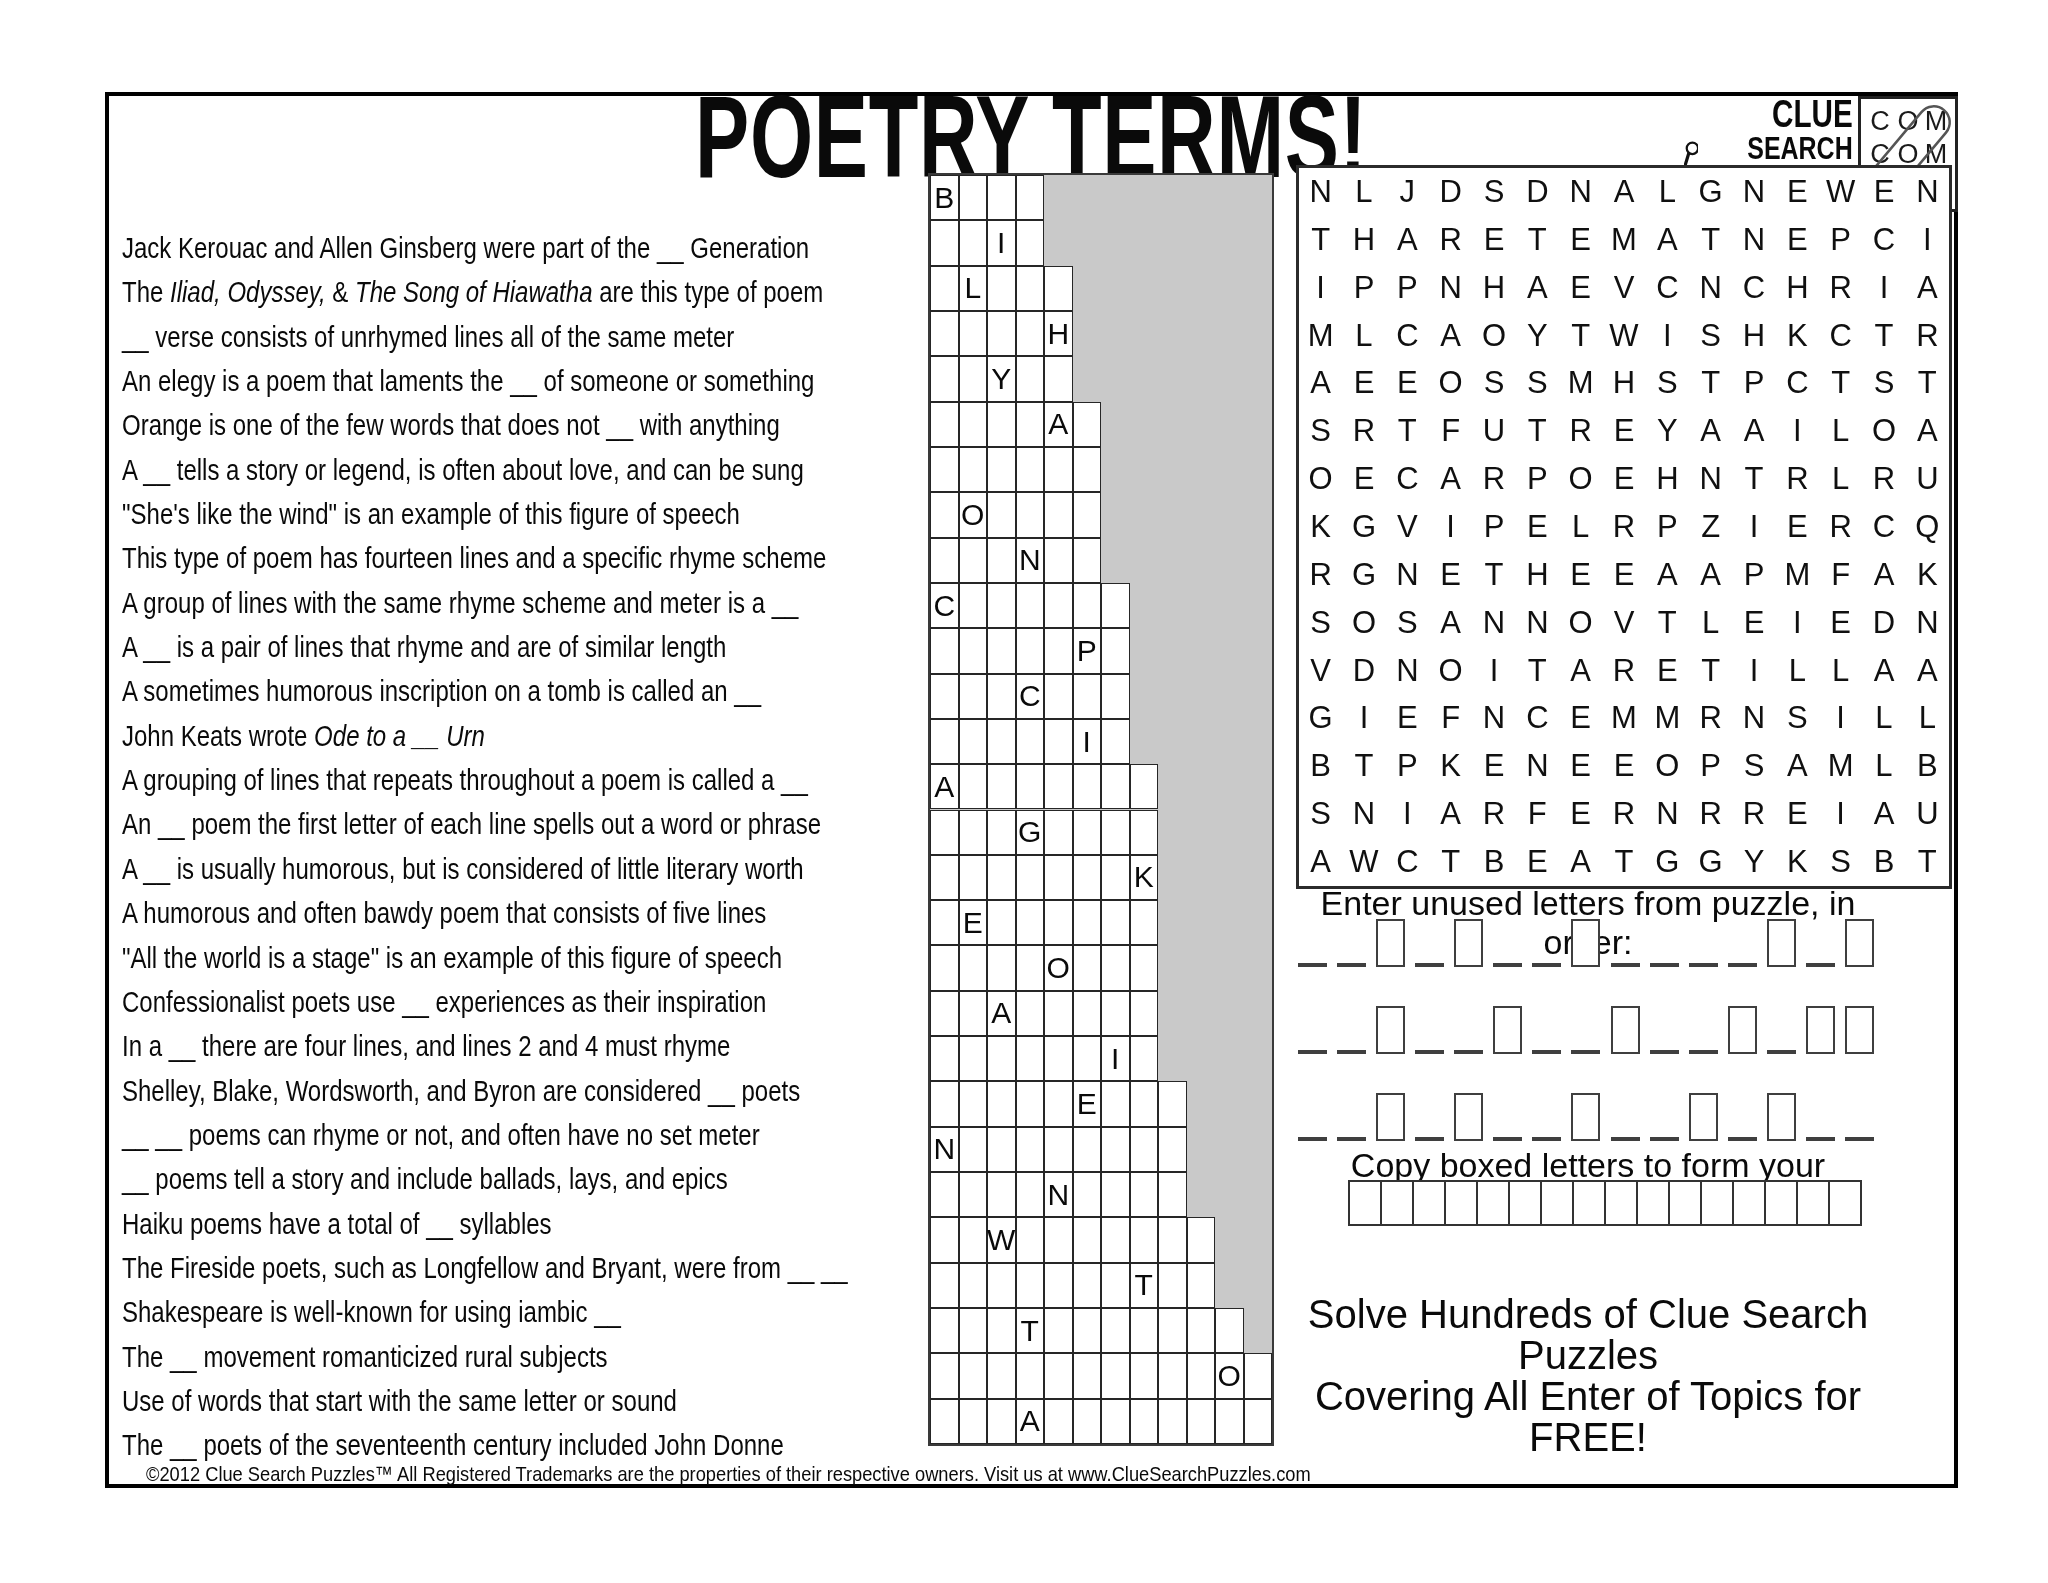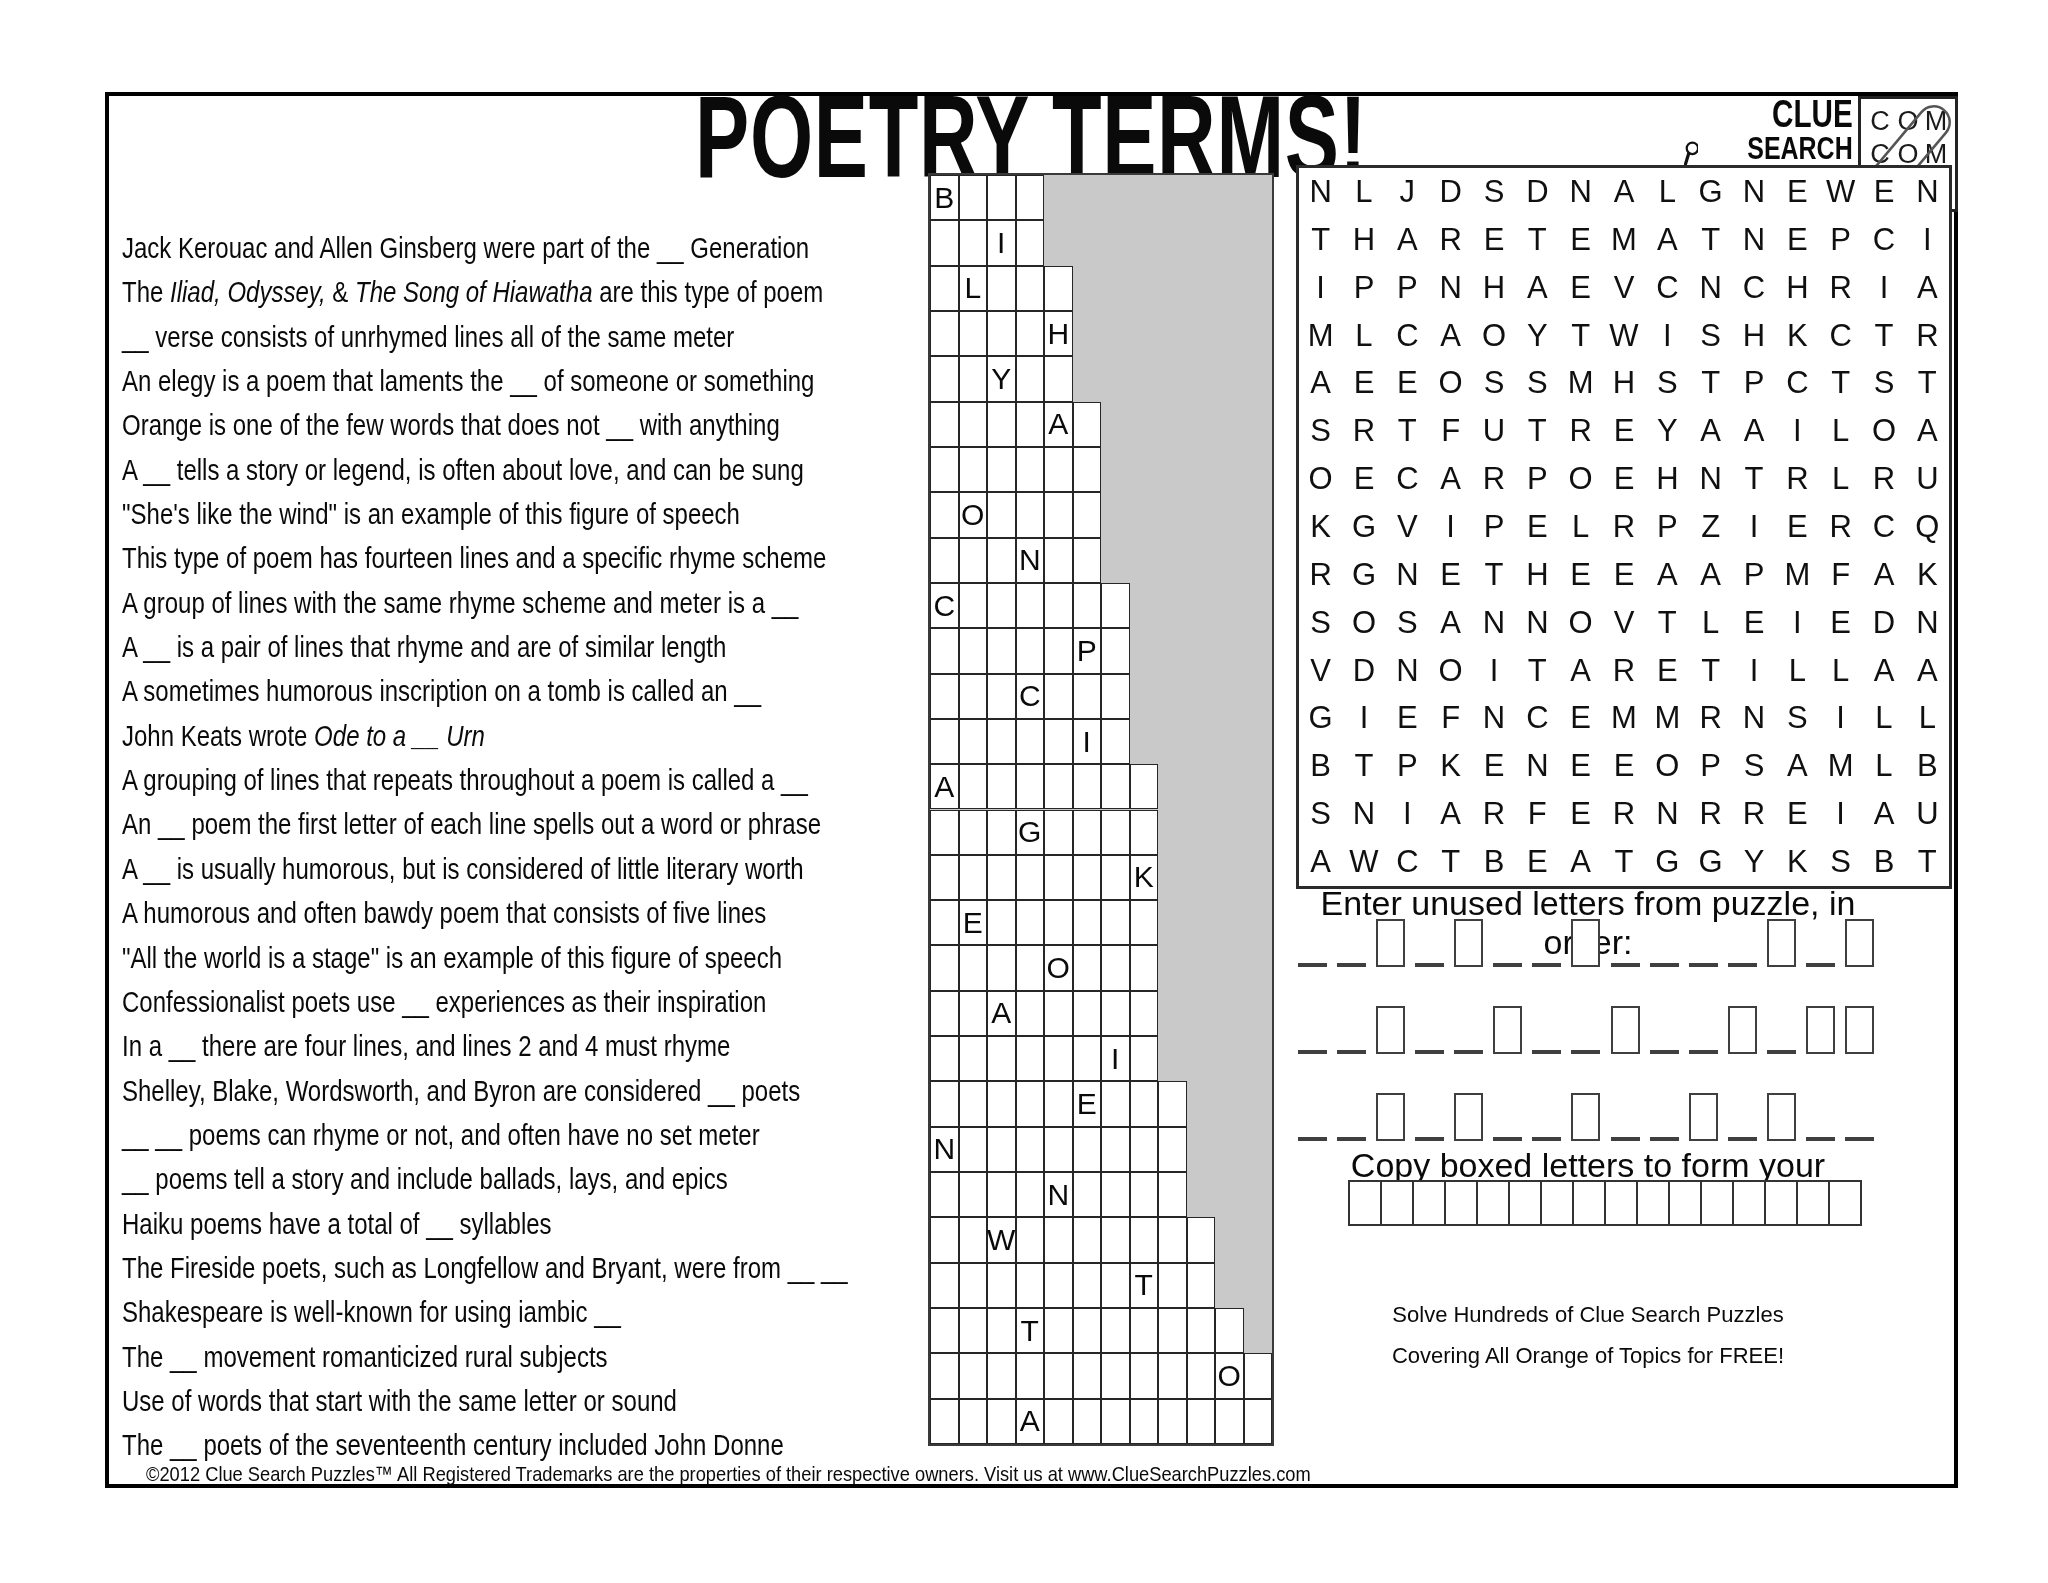--- a/index.html
+++ b/index.html
@@ -38,21 +38,21 @@
   .panel-label{position:absolute;left:1296px;width:584px;text-align:center;font-size:34px;}
   #unused-rows{position:absolute;left:1298px;top:919px;width:576px;}
   .slot-row{display:flex;justify-content:space-between;align-items:flex-end;height:48px;margin-bottom:39px;}
   .slot-u{width:29px;height:4px;background:#3f3f3f;}
   .slot-b{width:29px;height:48px;border:2.5px solid #3f3f3f;box-sizing:border-box;background:#fff;}
   #strip{position:absolute;left:1348px;top:1180px;display:flex;border:2px solid #333;background:#fff;}
   .strip-cell{width:30px;height:42px;border-right:2px solid #333;background:#fff;}
   .strip-cell:last-child{border-right:none;}
   
   #promo{position:absolute;left:1296px;top:1294px;width:584px;text-align:center;
-         font-size:22px;line-height:41px;}
+         font-size:40px;line-height:41px;}
   .visit-link{border-bottom:3px solid #000;padding-bottom:1px;}
   
   #footer{position:absolute;left:146px;top:1462px;font-size:21px;white-space:nowrap;
           transform:scaleX(.87);transform-origin:left center;}
 </style>
 </head>
 <body>
 
 <div class="frame"></div>
 
@@ -685,16 +685,16 @@
     <div class="strip-cell"></div>
     <div class="strip-cell"></div>
     <div class="strip-cell"></div>
     <div class="strip-cell"></div>
     <div class="strip-cell"></div>
     <div class="strip-cell"></div>
   </div>
 
 <div id="promo">
   <div>Solve Hundreds of Clue Search Puzzles</div>
-  <div>Covering All Orange of Topics for FREE!</div>
+  <div>Covering All Enter of Topics for FREE!</div>
 </div>
 
 <div id="footer">©2012 Clue Search Puzzles™ All Registered Trademarks are the properties of their respective owners. Visit us at www.ClueSearchPuzzles.com</div>
 
 </body></html>

